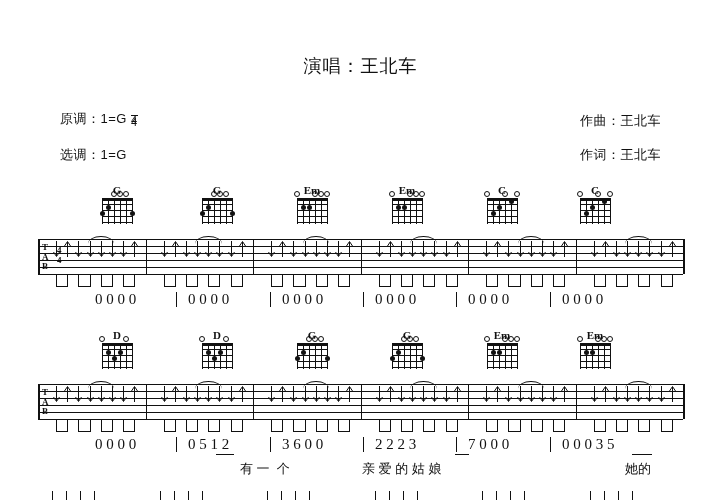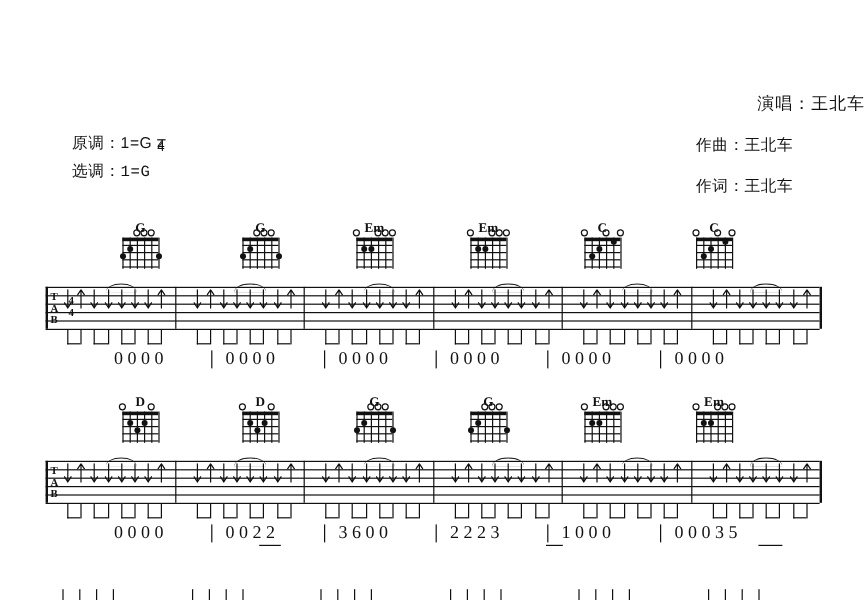--- a/index.html
+++ b/index.html
@@ -15,33 +15,33 @@
 
   
   .title{
     position:absolute;left:0;right:0;top:30px;
     text-align:center;
     font-size:25px;font-weight:bold;
     font-family:"Liberation Sans", sans-serif;
     letter-spacing:2px;
   }
   .performer{
-    position:absolute;left:0;right:0;top:78px;
-    text-align:right;
-    font-size:14px;
+    position:absolute;left:0;right:0;top:54px;
+    text-align:center;
+    font-size:18px;
     letter-spacing:1px;
   }
   .meta-left{
     position:absolute;left:60px;font-size:13px;letter-spacing:.5px;
   }
   .meta-right{
     position:absolute;right:60px;font-size:13px;letter-spacing:.5px;text-align:right;
   }
   #orig{top:110px;}
-  #sel{top:134px;font-family:Liberation Mono, monospace;}
+  #sel{top:146px;}
   #composer{top:112px;}
   #lyricist{top:146px;}
 
   .frac{
     display:inline-block;vertical-align:-3px;
     text-align:center;line-height:1;margin-left:4px;
     font-size:11px;
   }
   .frac .num{display:block;padding-bottom:1px;}
   .frac .den{display:block;border-top:1.4px solid #111;padding-top:1px;}
@@ -888,33 +888,38 @@
         <div class="stem" style="left: 660.625px; top: 46px; width: 1px; height: 12px;"></div>
         <div class="stem" style="left: 660.625px; top: 57px; width: 11.1875px; height: 1px;"></div>
         <div class="stem" style="left: 671.812px; top: 46px; width: 1px; height: 12px;"></div>
         <svg width="7" height="17" style="position: absolute; left: 668.812px; top: 12px;">
           <path d="M3.5 16 L3.5 1 M0.5 5 L3.5 0.5 L6.5 5" stroke="#111" fill="none" stroke-width="1"></path>
         </svg>
         <div class="slur" style="left: 625.09px; top: 7px; width: 26.85px;"></div>
       </div>
     <div class="numrow" id="nr2">
         <div class="num" style="left: 95px; top: 2px;">0 0 0 0</div>
-        <div class="num" style="left: 188px; top: 2px;">0 0 2 2</div>
+        <div class="num" style="left: 188px; top: 2px;">0 5 1 2</div>
         <div class="numbar" style="left: 176px; top: 3px;"></div>
         <div class="num" style="left: 282px; top: 2px;">3 6 0 0</div>
         <div class="numbar" style="left: 270px; top: 3px;"></div>
         <div class="num" style="left: 375px; top: 2px;">2 2 2 3</div>
         <div class="numbar" style="left: 363px; top: 3px;"></div>
-        <div class="num" style="left: 468px; top: 2px;">1 0 0 0</div>
+        <div class="num" style="left: 468px; top: 2px;">7 0 0 0</div>
         <div class="numbar" style="left: 456px; top: 3px;"></div>
         <div class="num" style="left: 562px; top: 2px;">0 0 0 3 5</div>
         <div class="numbar" style="left: 550px; top: 3px;"></div>
         <div class="underline1" style="left: 216px; top: 20px; width: 18px;"></div>
         <div class="underline1" style="left: 455px; top: 20px; width: 14px;"></div>
         <div class="underline1" style="left: 632px; top: 20px; width: 20px;"></div>
+      </div>
+    <div class="lyricrow" id="ly2">
+        <div class="lyric" style="left: 240px; top: 0px;">有 一  个</div>
+        <div class="lyric" style="left: 362px; top: 0px;">亲 爱 的 姑 娘</div>
+        <div class="lyric" style="left: 625px; top: 0px;">她的</div>
       </div>
   </div>
 
   <div class="partial" id="pt">
       <div style="position: absolute; left: 52px; top: 6px; width: 1px; height: 14px; background: rgb(17, 17, 17);"></div>
       <div style="position: absolute; left: 66px; top: 6px; width: 1px; height: 14px; background: rgb(17, 17, 17);"></div>
       <div style="position: absolute; left: 80px; top: 6px; width: 1px; height: 14px; background: rgb(17, 17, 17);"></div>
       <div style="position: absolute; left: 94px; top: 6px; width: 1px; height: 14px; background: rgb(17, 17, 17);"></div>
       <div style="position: absolute; left: 159.5px; top: 6px; width: 1px; height: 14px; background: rgb(17, 17, 17);"></div>
       <div style="position: absolute; left: 173.5px; top: 6px; width: 1px; height: 14px; background: rgb(17, 17, 17);"></div>

